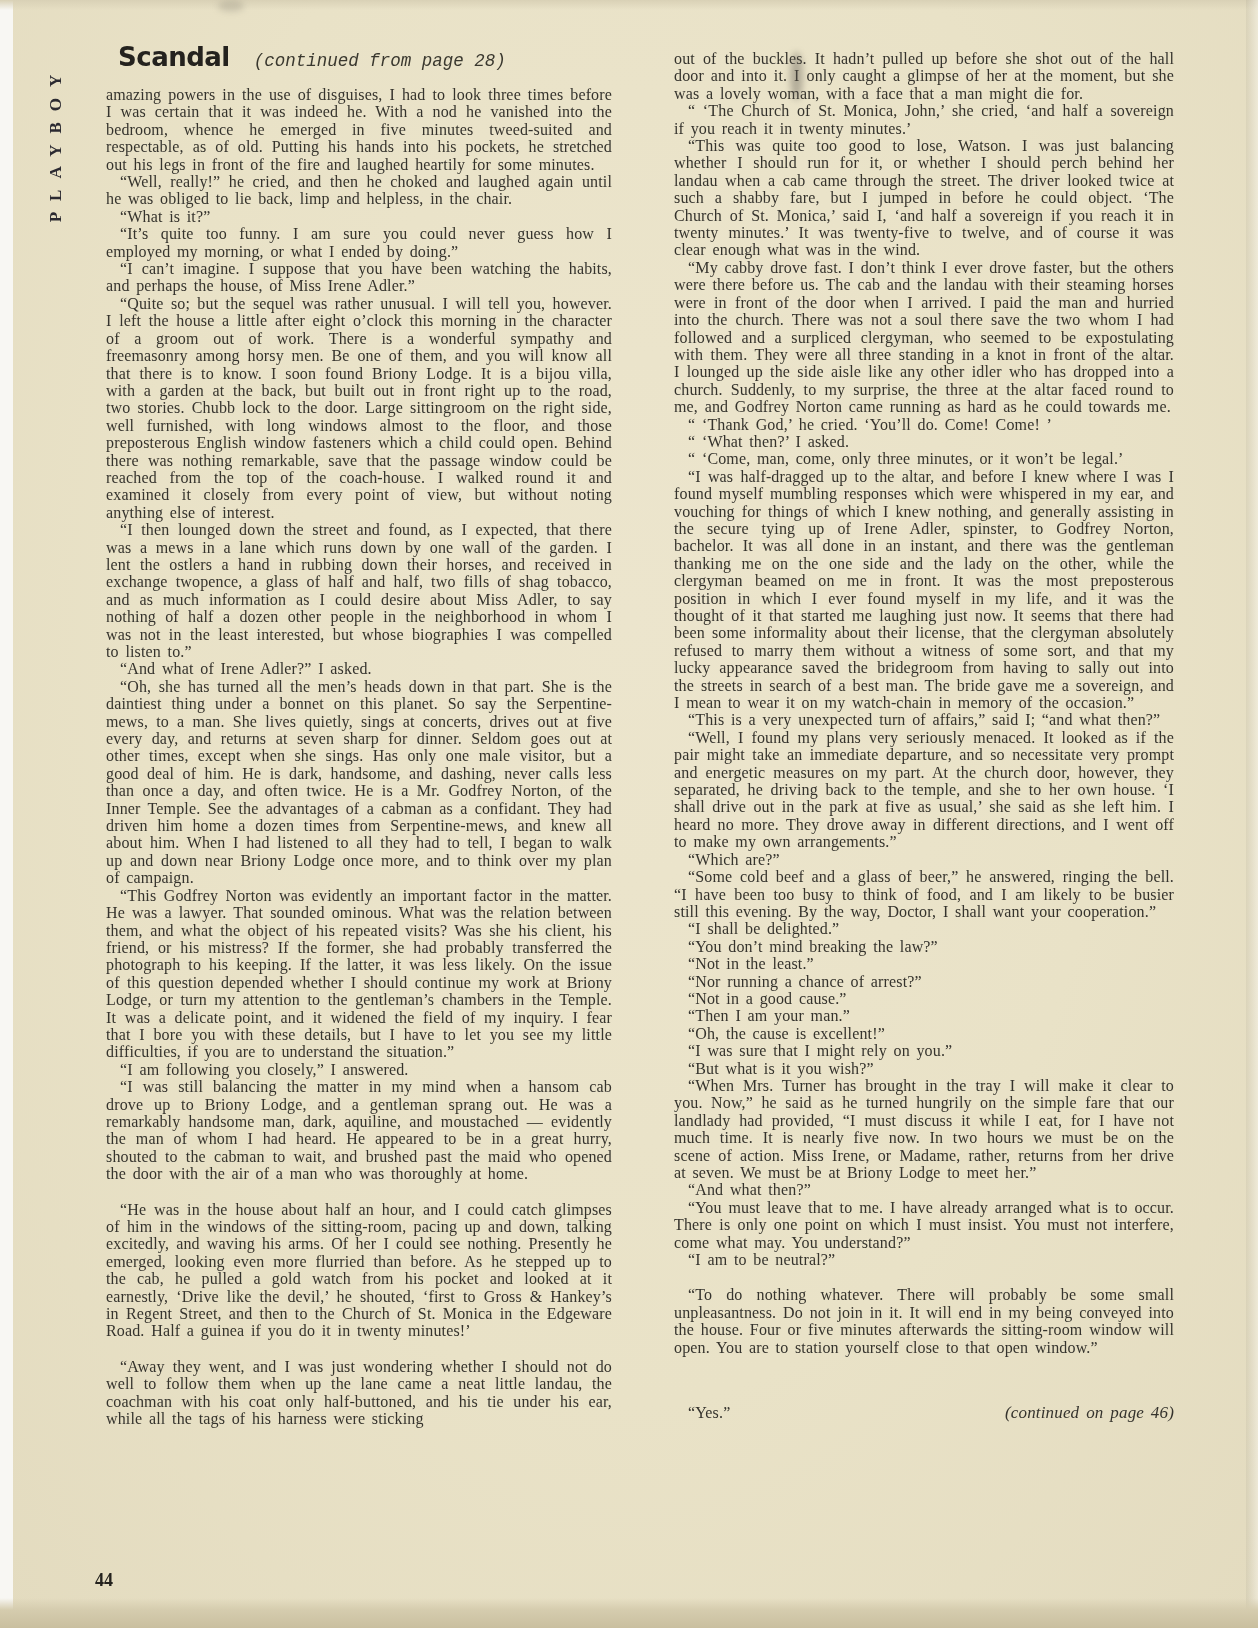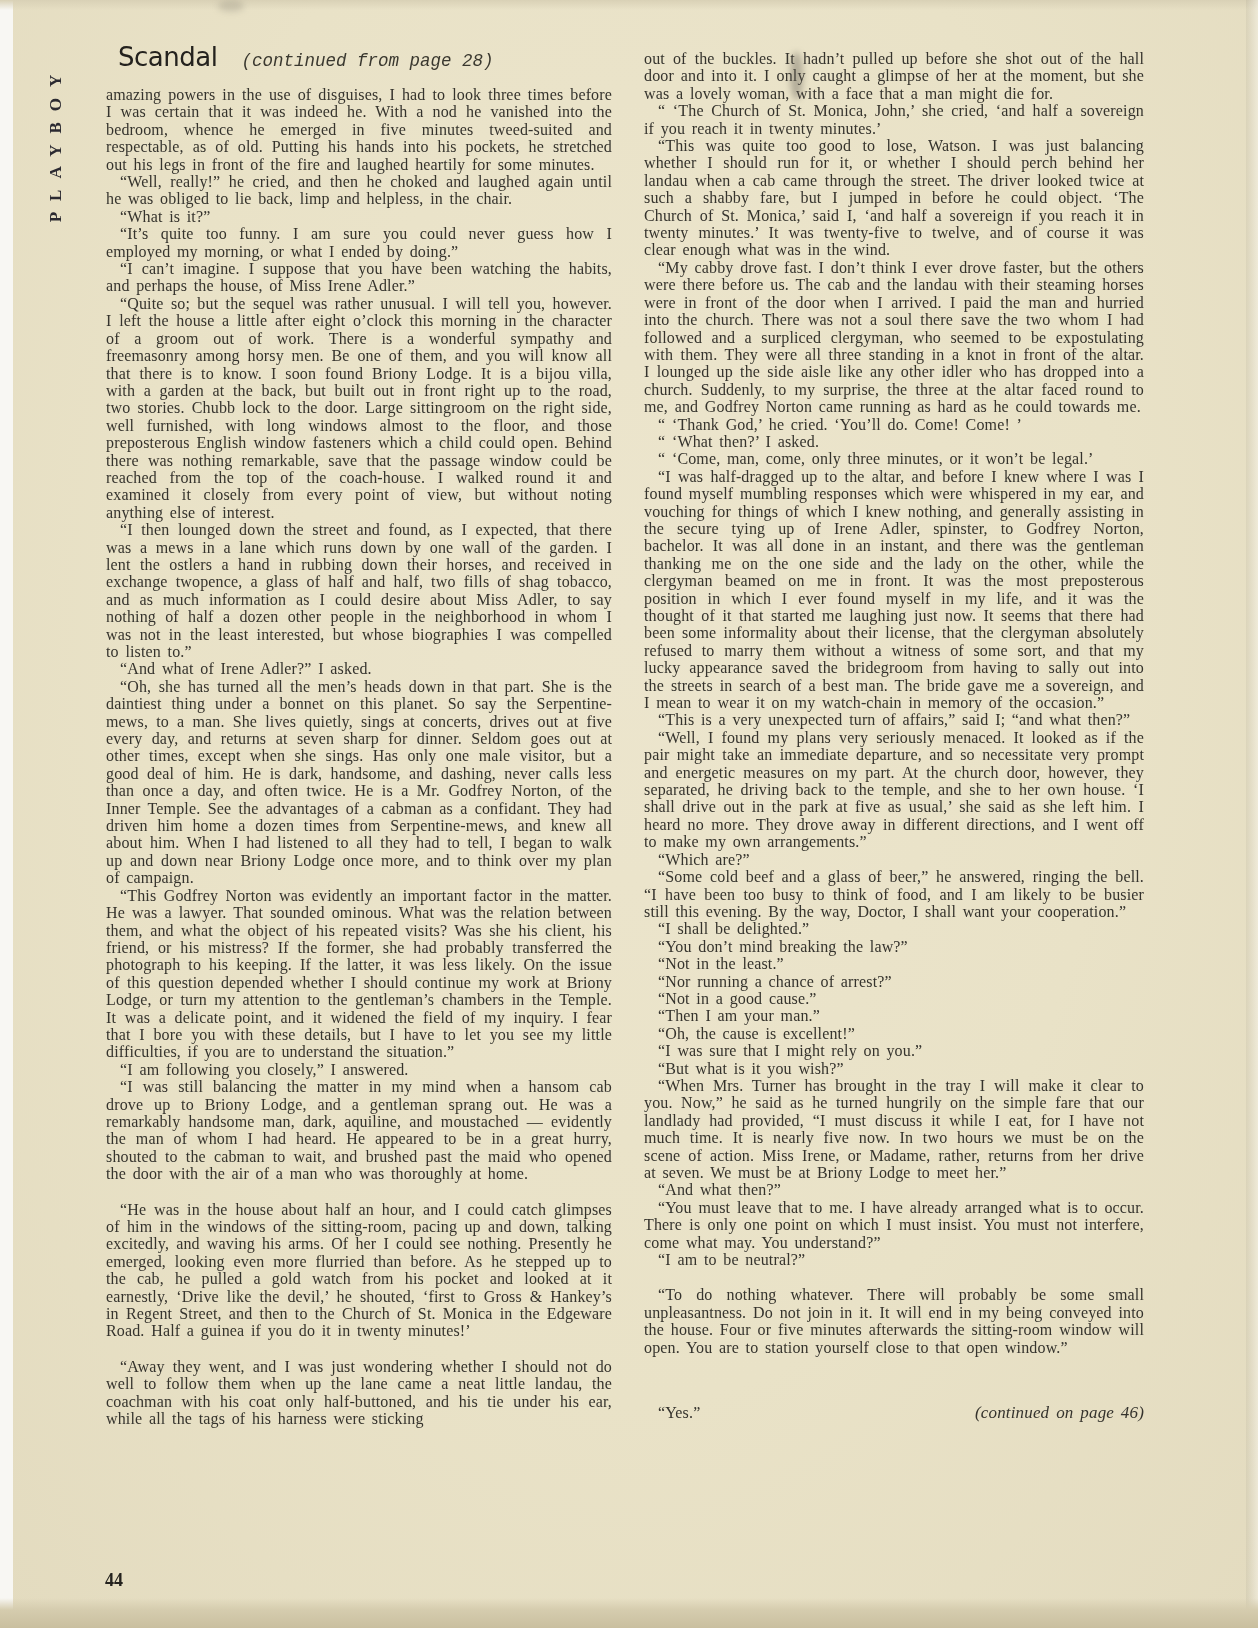--- a/index.html
+++ b/index.html
@@ -40,49 +40,49 @@
     letter-spacing:11px;
     color:#2b2a31;
     white-space:nowrap;
   }
   .title-row{
     position:absolute;left:118px;top:42px;
     white-space:nowrap;
   }
   .title{
     font-family:"DejaVu Sans", sans-serif;
-    font-weight:normal;
+    font-weight:bold;
     font-size:26px;
     letter-spacing:-0.5px;
     color:#24221e;
   }
   .cont-from{
     font-family:Liberation Mono, monospace;
     font-style:italic;
     font-size:17.5px;
     margin-left:24px;
     color:#3a382f;
   }
   .col{
     position:absolute;
     font-size:16px;
     line-height:17.4px;
     word-spacing:2.5px;
     letter-spacing:0.15px;
   }
   .col-left{left:106px;top:86px;width:506px;}
-  .col-right{left:644px;top:50px;width:500px;}
+  .col-right{left:674px;top:50px;width:500px;}
   .par{margin:0;text-align:justify;text-indent:14px;}
   .par.noindent{text-indent:0;}
   .par.gap{margin-top:18px;}
   .par.with-note{display:flex;justify-content:space-between;align-items:baseline;text-indent:0;}
   .par.with-note .par-text{padding-left:14px;margin-top:48px;}
   .cont-on{font-style:italic;font-size:17px;white-space:nowrap;}
   .page-number{
-    position:absolute;left:105px;top:1570px;
+    position:absolute;left:95px;top:1570px;
     font-family:"Liberation Serif", serif;
     font-weight:bold;font-size:18px;color:#24221e;
   }
 </style>
 </head>
 <body>
 
 <div id="page">
   <div class="left-strip"></div>
   <div class="top-shade"></div>

